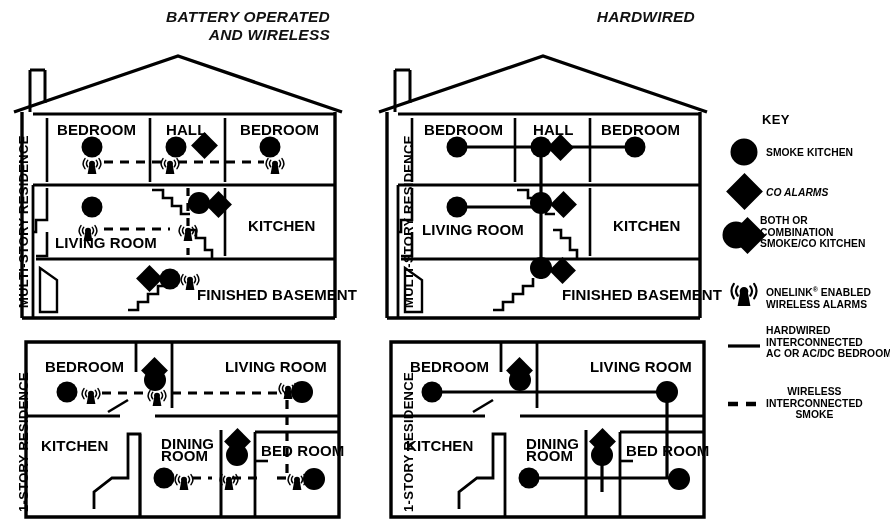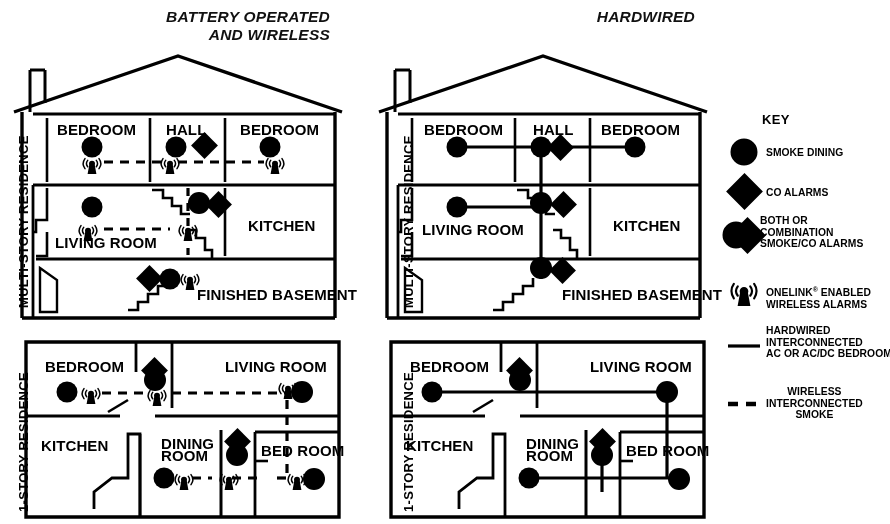--- a/index.html
+++ b/index.html
@@ -61,27 +61,27 @@
   <div class="rm" style="left:590px;top:361px;">LIVING ROOM</div>
   <div class="rm" style="left:406px;top:440px;">KITCHEN</div>
   <div class="rm" style="left:526px;top:438px;">
     <div>DINING</div>
     <div>ROOM</div>
   </div>
   <div class="rm" style="left:626px;top:445px;">BED ROOM</div>
 
   <div class="keytitle" style="left:762px;top:112px;">KEY</div>
 
-  <div class="keytxt" style="left:766px;top:147px;">SMOKE DINING</div>
-  <div class="keytxt" style="left:766px;top:187px;">CO ALARMS</div>
+  <div class="keytxt" style="left:766px;top:147px;">SMOKE KITCHEN</div>
+  <div class="keytxt" style="left:766px;top:187px;font-style:italic;">CO ALARMS</div>
 
   <div class="keytxt" style="left:760px;top:215px;">
     <div>BOTH OR</div>
     <div>COMBINATION</div>
-    <div>SMOKE/CO ALARMS</div>
+    <div>SMOKE/CO KITCHEN</div>
   </div>
 
   <div class="keytxt" style="left:766px;top:284px;">
     <div>ONELINK<span class="sup">®</span>&nbsp;ENABLED</div>
     <div>WIRELESS ALARMS</div>
   </div>
 
   <div class="keytxt" style="left:766px;top:325px;">
     <div>HARDWIRED</div>
     <div>INTERCONNECTED</div>

